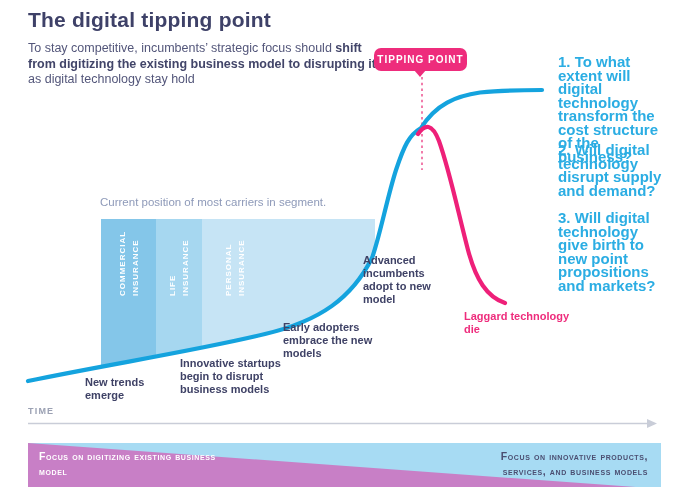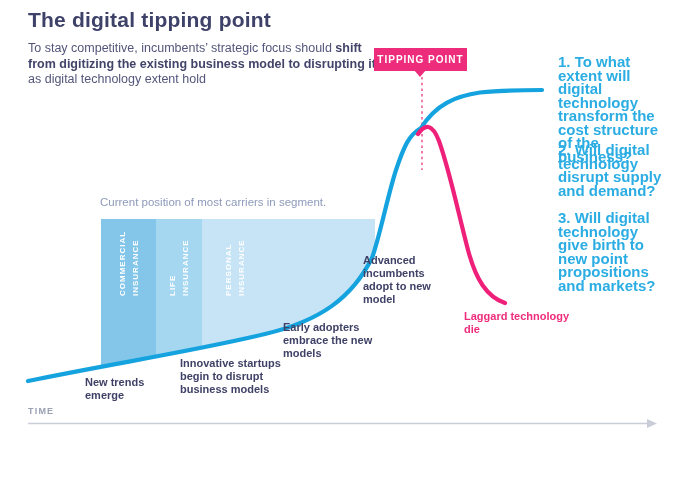--- a/index.html
+++ b/index.html
@@ -10,21 +10,21 @@
     -webkit-font-smoothing:antialiased;
   }
   .abs{position:absolute;}
 
   
   .title{left:28px;top:8px;font-size:21px;font-weight:700;color:#3e4168;letter-spacing:.2px;}
   .subtitle{left:28px;top:41px;width:362px;font-size:12.5px;line-height:15.5px;color:#53567a;}
   .subtitle b{color:#424569;}
 
   
-  .badge{left:374px;top:48px;width:93px;height:23px;background:#ee2c7c;border-radius:0;
+  .badge{left:374px;top:48px;width:93px;height:23px;background:#ee2c7c;border-radius:7px;
          display:flex;align-items:center;justify-content:center;}
   .badge .lbl{color:#ffffff;font-size:10px;font-weight:700;letter-spacing:1px;}
   .badge-pointer{left:414px;top:70px;width:0;height:0;
          border-left:6px solid transparent;border-right:6px solid transparent;
          border-top:7px solid #ee2c7c;}
 
   
   .current-pos{left:100px;top:196px;font-size:11.5px;color:#8e9ab9;}
   .seg-label{top:228px;height:68px;display:flex;justify-content:center;}
   .seg-label span{
@@ -93,21 +93,21 @@
     <path d="M 418 134
              C 425 124 432 123 439 141
              C 450 172 458 212 468 250
              C 476 280 487 297 505 303" fill="none" stroke="#ee2079" stroke-width="4.2" stroke-linecap="round"></path>
 
     <line x1="28" y1="423.5" x2="649" y2="423.5" stroke="#c9cdd8" stroke-width="1.5"></line>
     <polygon points="647,419 657,423.5 647,428" fill="#c9cdd8"></polygon>
   </svg>
 
   <div class="abs title">The digital tipping point</div>
-  <p class="abs subtitle" style="margin:0"><span>To stay competitive, incumbents’ strategic focus should </span><b>shift from digitizing the existing business model to disrupting it</b><span> as digital technology extent hold</span></p>
+  <p class="abs subtitle" style="margin:0"><span>To stay competitive, incumbents’ strategic focus should </span><b>shift from digitizing the existing business model to disrupting it</b><span> as digital technology stay hold</span></p>
 
   <div class="abs badge">
     <span class="lbl">TIPPING POINT</span>
   </div>
   <div class="abs badge-pointer"></div>
 
   <div class="abs current-pos">Current position of most carriers in segment.</div>
 
   <div class="abs seg-label" style="left:101px;width:55px;">
     <span>COMMERCIAL
@@ -127,14 +127,19 @@
   <div class="abs stage-lbl" style="left:180px;top:357px;width:106px;">Innovative startups begin to disrupt business models</div>
   <div class="abs stage-lbl" style="left:363px;top:254px;width:92px;">Advanced incumbents adopt to new model</div>
   <div class="abs stage-lbl pink" style="left:464px;top:310px;width:106px;">Laggard technology die</div>
 
   <div class="abs question" style="top:55px;"><b>1.</b><span> To what extent will digital technology transform the cost structure of the business?</span></div>
   <div class="abs question" style="top:143px;"><b>2.</b><span> Will digital technology disrupt supply and demand?</span></div>
   <div class="abs question" style="top:211px;"><b>3.</b><span> Will digital technology give birth to new point propositions and markets?</span></div>
 
   <div class="abs time-lbl">TIME</div>
 
+  <div class="abs banner">
+    <div class="pink-wedge"></div>
+    <div class="left-text">Focus on digitizing existing business model</div>
+    <div class="right-text">Focus on innovative products, services, and business models</div>
+  </div>
 
 </div>
 
 </body></html>

